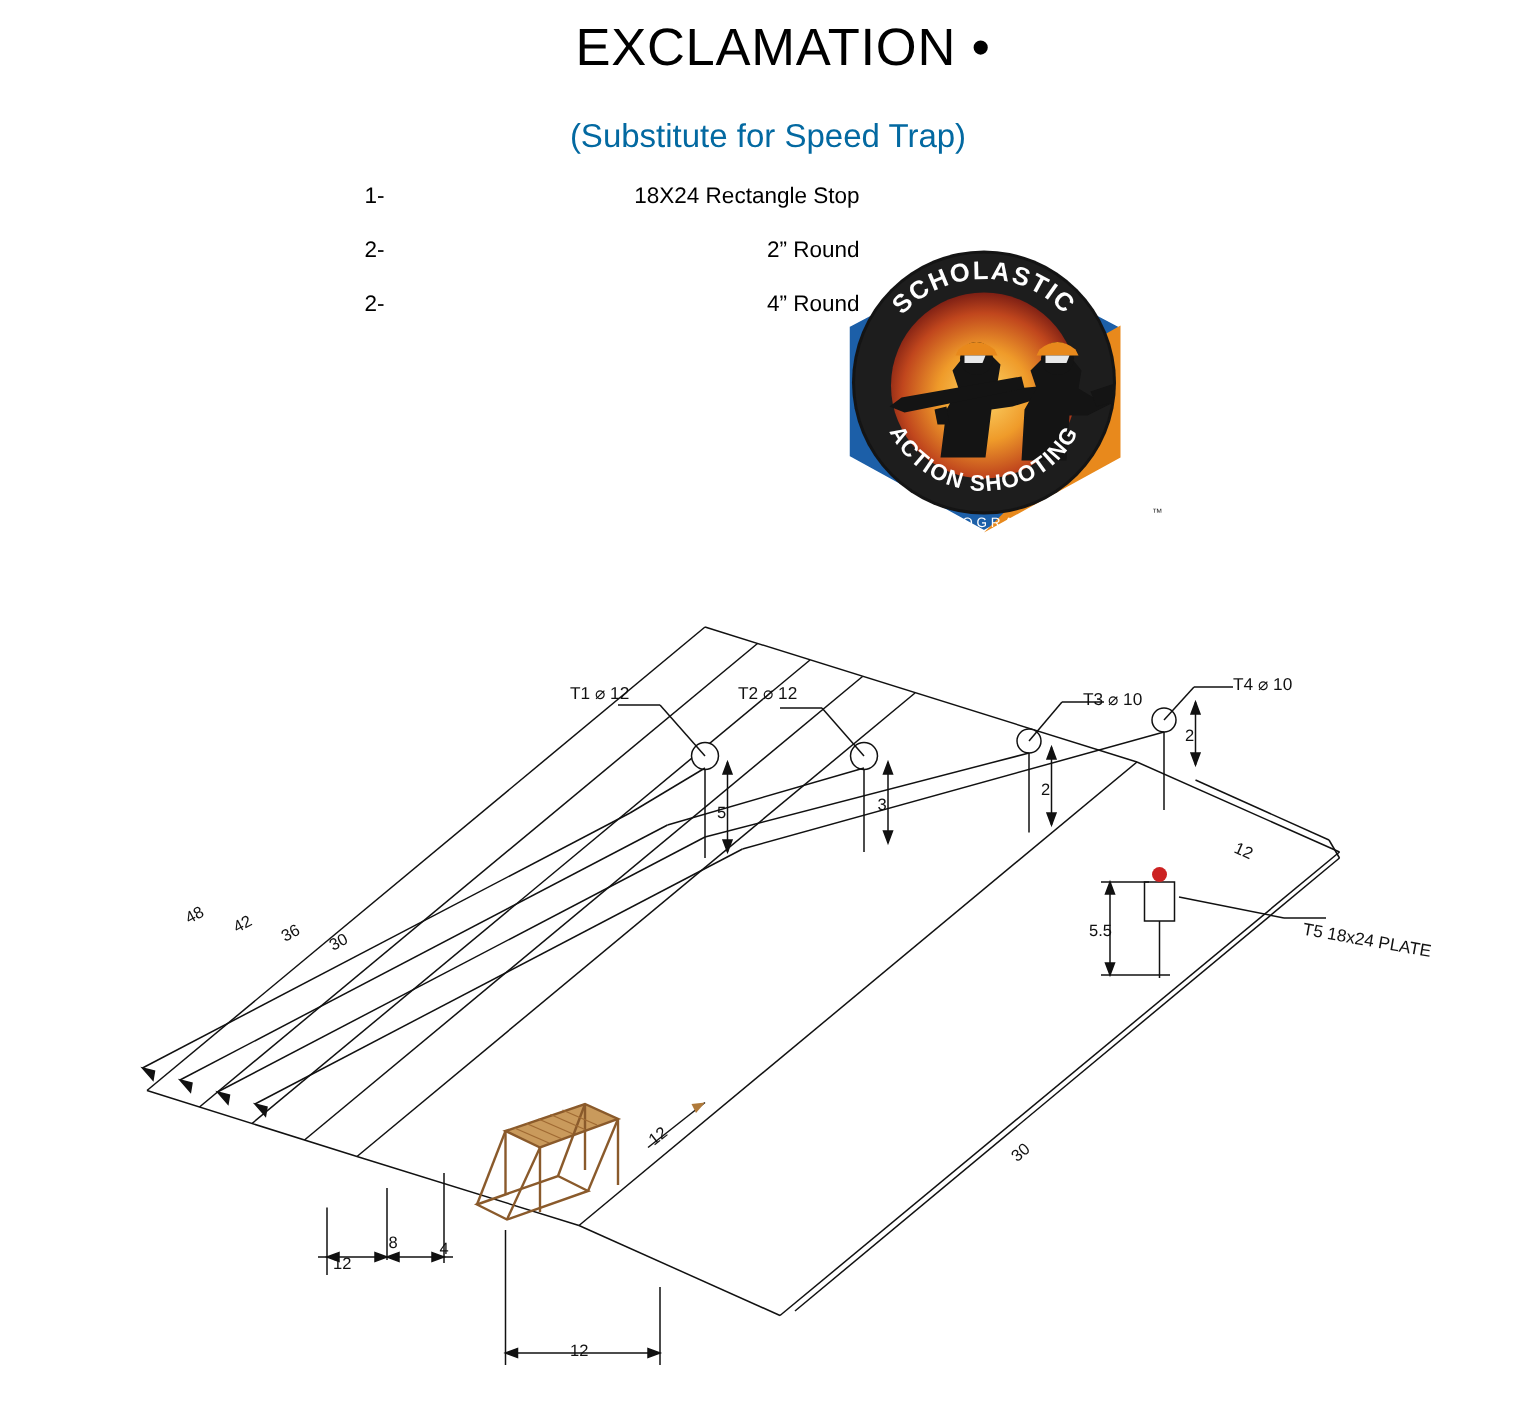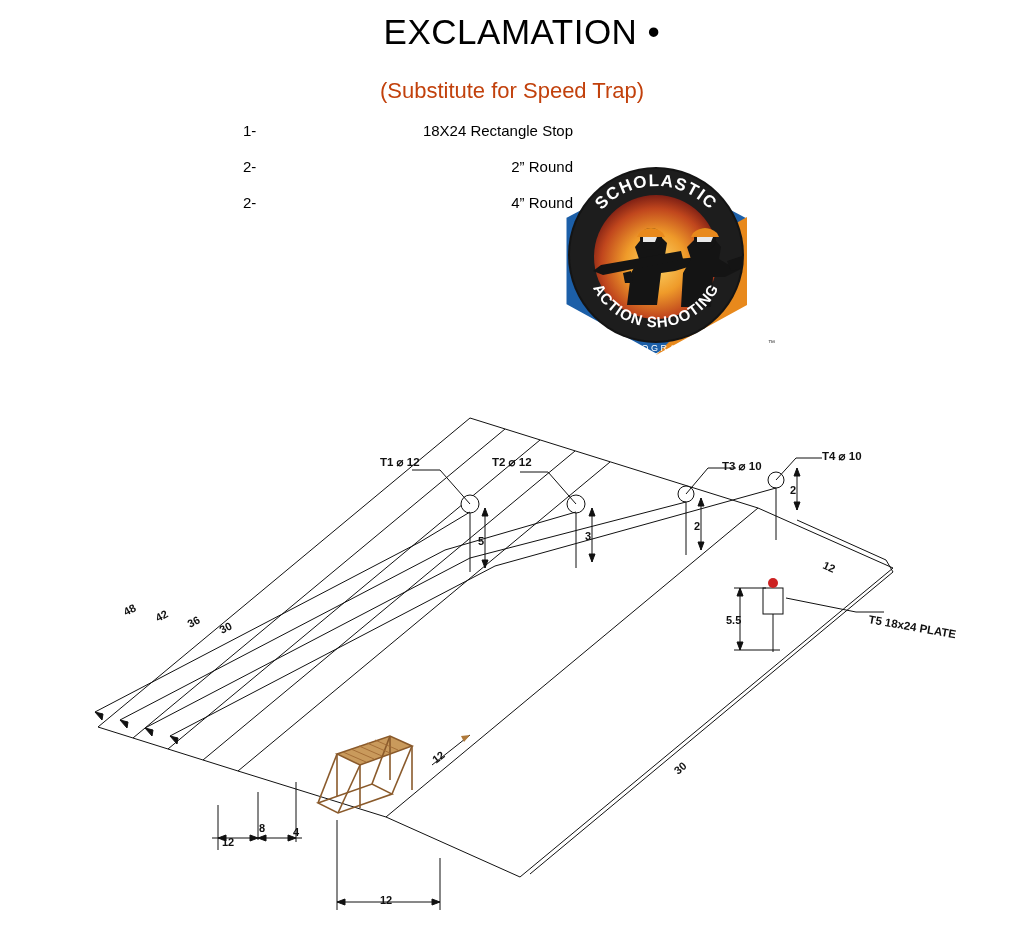--- a/index.html
+++ b/index.html
@@ -29,21 +29,21 @@
     color: #000;
     padding-left: 10px;
   }
   .page-subtitle {
     position: absolute;
     top: 78px;
     left: 0;
     width: 1024px;
     text-align: center;
     font-size: 22px;
-    color: #c2410c;
+    color: #0369a1;
   }
 
   
   .target-list {
     position: absolute;
     top: 122px;
     left: 243px;
     width: 330px;
   }
   .target-list-item {
@@ -78,21 +78,20 @@
     color: #333;
   }
 
   
   .diagram {
     position: absolute;
     left: 0;
     top: 390px;
     width: 928px;
     height: 553px;
-    font-weight: bold;
   }
   .diagram svg {
     display: block;
   }
   .dim-text {
     font-family: "Liberation Sans", sans-serif;
     font-size: 11px;
     fill: #111;
   }
   .label-text {

